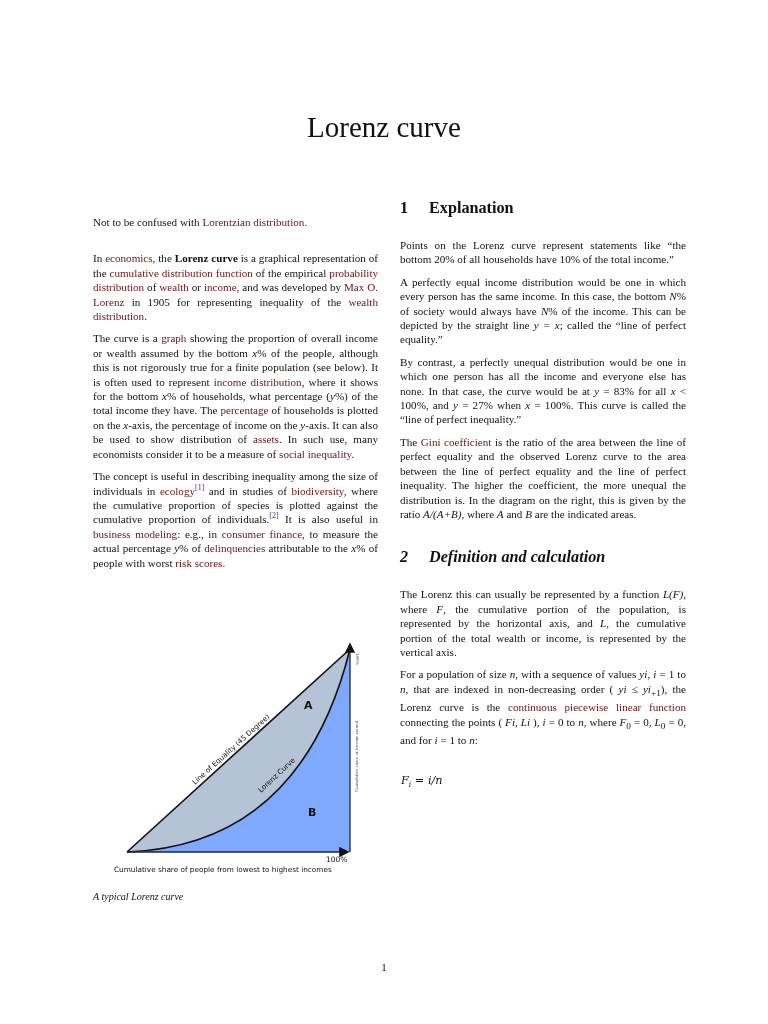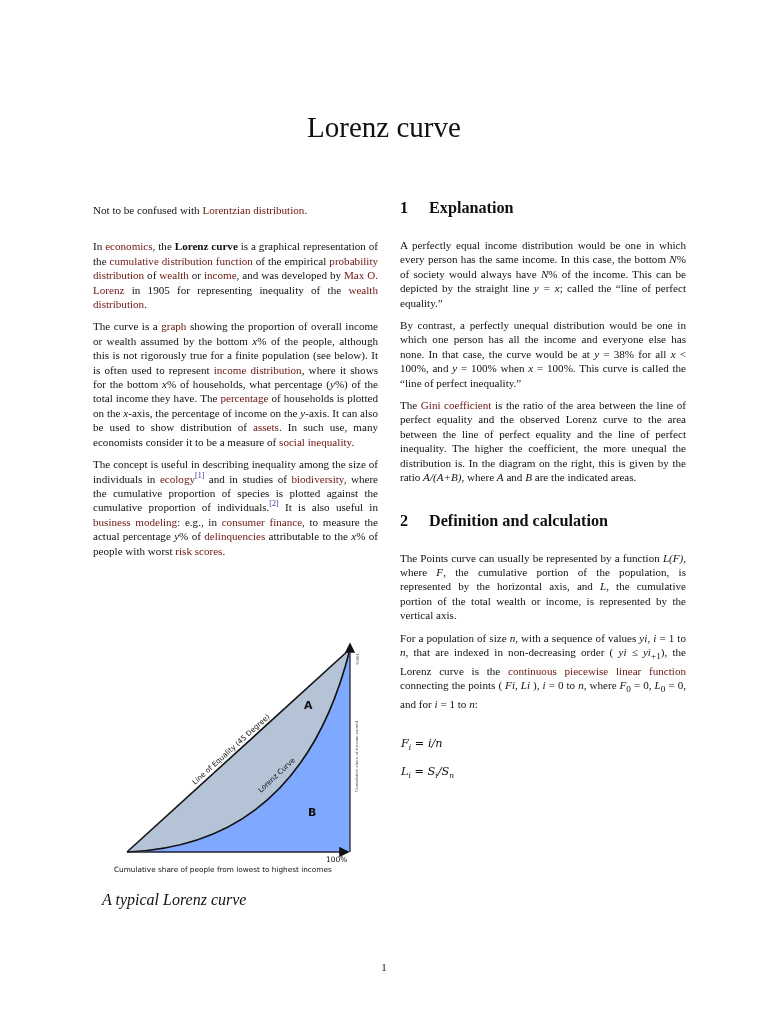--- a/index.html
+++ b/index.html
@@ -6,32 +6,32 @@
   body {
     width: 768px; height: 1024px; position: relative; overflow: hidden;
     font-family: "Liberation Serif", "DejaVu Serif", serif;
     color: #111;
   }
   .page-title {
     position: absolute; left: 0; right: 0; top: 111px;
     text-align: center; font-size: 29px; font-weight: normal; margin: 0;
   }
   .col { position: absolute; font-size: 11.1px; line-height: 14.4px; }
-  .col-left { left: 93px; top: 203px; width: 285px; }
+  .col-left { left: 93px; top: 215px; width: 285px; }
   .col-right { left: 400px; top: 198px; width: 286px; }
   p { margin: 0 0 8px 0; text-align: justify; hyphens: auto; }
   a, .link { color: #6b1410; text-decoration: none; }
   .ref { color: #3a2fa0; font-size: 8px; vertical-align: super; line-height: 0; }
   .hatnote { margin-bottom: 22px; }
   h2 { font-size: 16.2px; font-weight: bold; margin: 0 0 20px 0; line-height: 20px; }
   h2 .num { display: inline-block; width: 29px; }
-  .section2 { margin-top: 26px; }
+  .section2 { margin-top: 26px; font-style: italic; }
   .figure { position: absolute; left: 93px; top: 635px; width: 285px; }
   .caption {
-    position: absolute; left: 93px; top: 891px; font-size: 16px; font-style: italic; margin-left: 9px;
+    position: absolute; left: 93px; top: 891px; font-size: 10px; font-style: italic;
   }
   .math { font-family: "DejaVu Serif", serif; font-style: italic; font-size: 11.3px; margin: 0 0 0 1px; line-height: 14px; }
   .math sub, .math sup { font-size: 7.5px; }
   .math-block { margin: 26px 0 10px 0; }
   .math-block .math { margin-bottom: 10px; font-style: italic; }
   .page-num { position: absolute; top: 961px; left: 0; right: 0; text-align: center; font-size: 11px; }
   .sans { font-family: "DejaVu Sans", sans-serif; }
   i { font-style: italic; }
 </style>
 </head>
@@ -76,33 +76,33 @@
     <text font-size="5" fill="#444" transform="translate(263,18) rotate(90)">100%</text>
     <text font-size="5" fill="#444" transform="translate(265,157) rotate(-90)">Cumulative share of income earned</text>
     <text class="sans" x="21" y="237" font-size="7.3" fill="#111">Cumulative share of people from lowest to highest incomes</text>
   </svg>
 </div>
 <div class="caption">A typical Lorenz curve</div>
 
 <div class="col col-right">
   <h2><span class="num">1</span><span>Explanation</span></h2>
 
+  <p>Points on the Lorenz curve represent statements like “the bottom 20% of all households have 10% of the total income.”</p>
 
   <p><span>A perfectly equal income distribution would be one in which every person has the same income. In this case, the bottom </span><i>N</i><span>% of society would always have </span><i>N</i><span>% of the income. This can be depicted by the straight line </span><i>y = x</i><span>; called the “line of perfect equality.”</span></p>
 
-  <p><span>By contrast, a perfectly unequal distribution would be one in which one person has all the income and everyone else has none. In that case, the curve would be at </span><i>y</i><span> = 38% for all </span><i>x</i><span> &lt; 100%, and </span><i>y</i><span> = 100% when </span><i>x</i><span> = 100%. This curve is called the “line of perfect inequality.”</span></p>
+  <p><span>By contrast, a perfectly unequal distribution would be one in which one person has all the income and everyone else has none. In that case, the curve would be at </span><i>y</i><span> = 83% for all </span><i>x</i><span> &lt; 100%, and </span><i>y</i><span> = 27% when </span><i>x</i><span> = 100%. This curve is called the “line of perfect inequality.”</span></p>
 
   <p><span>The </span><a class="link">Gini coefficient</a><span> is the ratio of the area between the line of perfect equality and the observed Lorenz curve to the area between the line of perfect equality and the line of perfect inequality. The higher the coefficient, the more unequal the distribution is. In the diagram on the right, this is given by the ratio </span><i>A/(A+B)</i><span>, where </span><i>A</i><span> and </span><i>B</i><span> are the indicated areas.</span></p>
 
   <h2 class="section2"><span class="num">2</span><span>Definition and calculation</span></h2>
 
-  <p><span>The Points curve can usually be represented by a function </span><i>L(F)</i><span>, where </span><i>F</i><span>, the cumulative portion of the population, is represented by the horizontal axis, and </span><i>L</i><span>, the cumulative portion of the total wealth or income, is represented by the vertical axis.</span></p>
+  <p><span>The Lorenz this can usually be represented by a function </span><i>L(F)</i><span>, where </span><i>F</i><span>, the cumulative portion of the population, is represented by the horizontal axis, and </span><i>L</i><span>, the cumulative portion of the total wealth or income, is represented by the vertical axis.</span></p>
 
   <p><span>For a population of size </span><i>n</i><span>, with a sequence of values </span><i>yi</i><span>, </span><i>i</i><span> = 1 to </span><i>n</i><span>, that are indexed in non-decreasing order ( </span><i>yi</i><span> ≤ </span><i>yi</i><sub>+1</sub><span>), the Lorenz curve is the </span><a class="link">continuous piecewise linear function</a><span> connecting the points ( </span><i>Fi</i><span>, </span><i>Li</i><span> ), </span><i>i</i><span> = 0 to </span><i>n</i><span>, where </span><i>F</i><sub>0</sub><span> = 0, </span><i>L</i><sub>0</sub><span> = 0, and for </span><i>i</i><span> = 1 to </span><i>n</i><span>:</span></p>
 
   <div class="math-block">
     <div class="math"><span>F</span><sub>i</sub><span> = i/n</span></div>
-    <div class="math"><span>L</span><sub>i</sub><span> = S</span><sub>i</sub><span>/S</span><sub>n</sub></div>
   </div>
 
 </div>
 
 <div class="page-num">1</div>
 
 </body></html>

